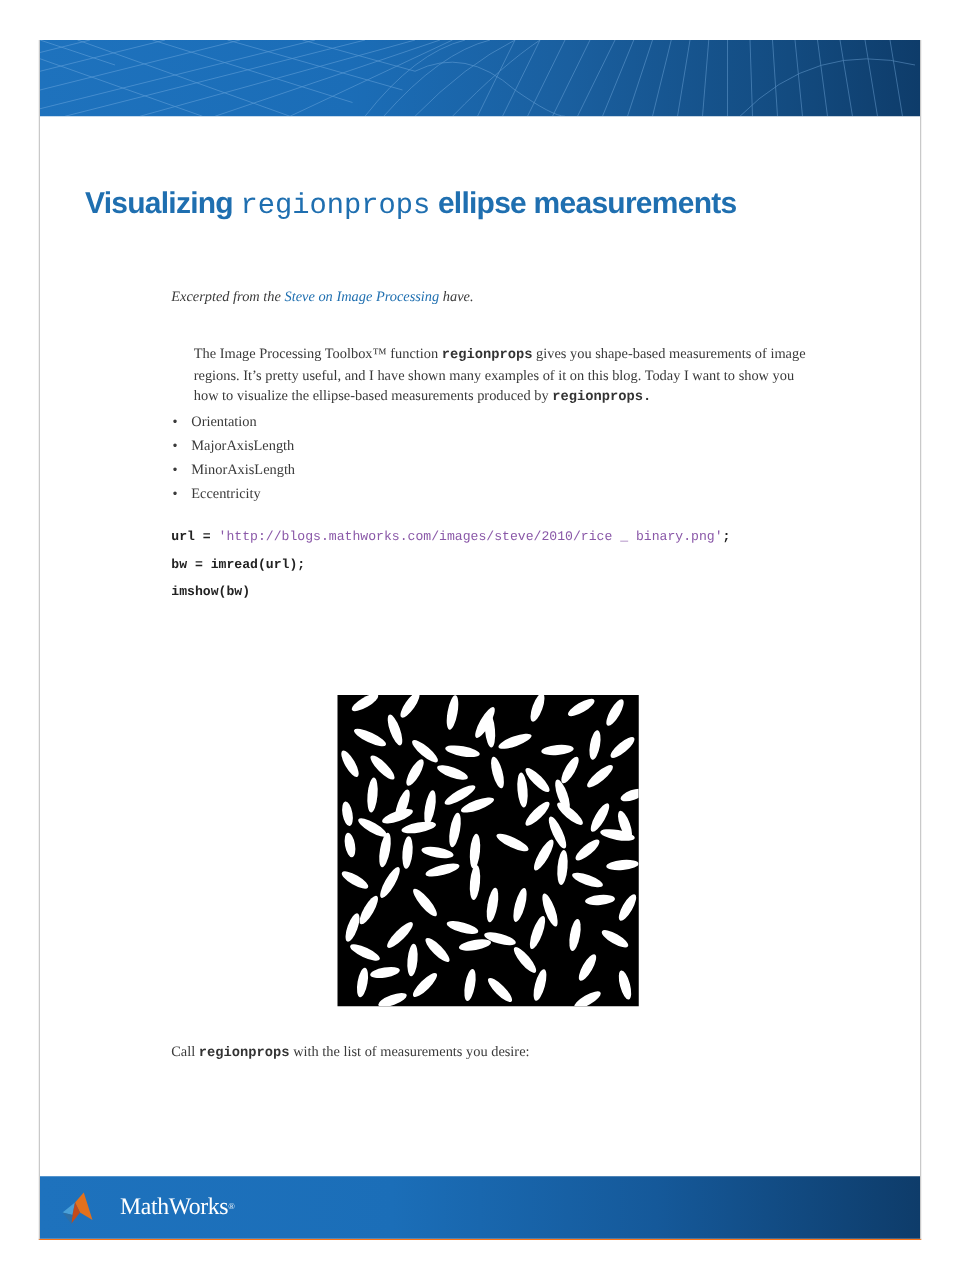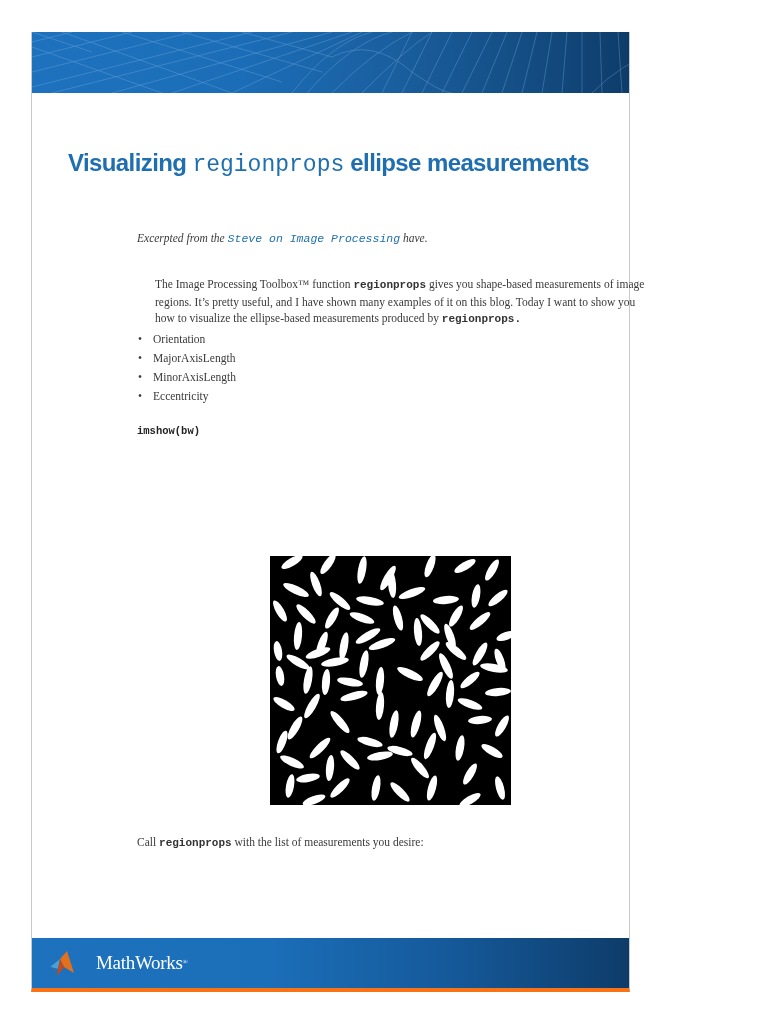--- a/index.html
+++ b/index.html
@@ -1,39 +1,39 @@
 <!DOCTYPE html>
 <html><head>
 <meta charset="utf-8">
 <style>
   html, body { margin: 0; padding: 0; }
   body {
     width: 768px; height: 1024px; background: #ffffff; position: relative; overflow: hidden;
     font-family: "Liberation Serif", "DejaVu Serif", serif; color: #3a3a3a;
   }
   .page {
-    position: absolute; left: 31px; top: 32px; width: 599px; height: 960px;
-    border-left: 1px solid #c9c9c9; border-right: 1px solid #c9c9c9; border-bottom: 4px solid #f97316;
+    position: absolute; left: 31px; top: 32px; width: 706px; height: 960px;
+    border-left: 1px solid #c9c9c9; border-right: 1px solid #c9c9c9; border-bottom: 1px solid #f97316;
     box-sizing: border-box; background: #fff; padding-left: 16px;
   }
   .header-band {
     position: absolute; left: 0; top: 0; width: 100%; height: 61px;
     background: linear-gradient(90deg, #1e72bd 0%, #1b6db7 35%, #1a5f9f 60%, #134b80 85%, #0e3c6a 100%);
     overflow: hidden;
   }
   .header-band svg { position: absolute; left: 0; top: 0; }
   .title {
     position: absolute; left: 36px; top: 117px; margin: 0;
     font-family: "Liberation Sans", "DejaVu Sans", sans-serif; font-weight: bold;
     font-size: 24px; color: #1f6fb0; letter-spacing: -0.6px; white-space: nowrap;
   }
   .title .mono { font-family: "Liberation Mono", "DejaVu Sans Mono", monospace; font-weight: normal; font-size: 23px; letter-spacing: 0; color: #1f6fb0; }
   .content { position: absolute; left: 105px; top: 198px; width: 520px; font-size: 11.5px; line-height: 16px; }
   .excerpt { font-style: italic; margin: 0; }
-  .excerpt a { color: #1f6fb0; text-decoration: none; font-family: Liberation Mono, monospace; }
+  .excerpt a { color: #1f6fb0; text-decoration: none; }
   p { margin: 0; }
   .para1 { margin-top: 29px; line-height: 16.5px; margin-left: 18px; }
   .para2 { margin-top: 6px; }
   code, .code { font-family: "Liberation Mono", "DejaVu Sans Mono", monospace; font-weight: bold; color: #333; font-size: 11px; }
   ul.bullets { list-style: none; margin: 2px 0 0 0; padding: 0; }
   ul.bullets li { position: relative; padding-left: 16px; height: 19px; line-height: 19px; }
   ul.bullets li .dot { position: absolute; left: 1px; top: 0; }
   .matlab { margin-top: 3px; }
   .codeblock { margin-top: 17px; font-family: "Liberation Mono", "DejaVu Sans Mono", monospace; font-size: 10.5px; }
   .codeblock .line { height: 22px; line-height: 16px; color: #222; white-space: pre; }
@@ -92,20 +92,22 @@
 
     <ul class="bullets">
       <li><span class="dot">•</span><span>Orientation</span></li>
       <li><span class="dot">•</span><span>MajorAxisLength</span></li>
       <li><span class="dot">•</span><span>MinorAxisLength</span></li>
       <li><span class="dot">•</span><span>Eccentricity</span></li>
     </ul>
 
 
     <div class="codeblock">
+      <div class="line"><span class="kw">url = </span><span class="str">'http://blogs.mathworks.com/images/steve/2010/rice _ binary.png'</span><span class="kw">;</span></div>
+      <div class="line kw">bw = imread(url);</div>
       <div class="line kw">imshow(bw)</div>
     </div>
   </div>
 
   <div class="rice">
     <svg width="241" height="249" viewBox="0 0 241 249">
       <g fill="#fff">
         <ellipse cx="22" cy="6" rx="12" ry="4" transform="rotate(-30 22 6)"></ellipse>
         <ellipse cx="58" cy="8" rx="12" ry="4" transform="rotate(-55 58 8)"></ellipse>
         <ellipse cx="92" cy="14" rx="14" ry="4" transform="rotate(-80 92 14)"></ellipse>

